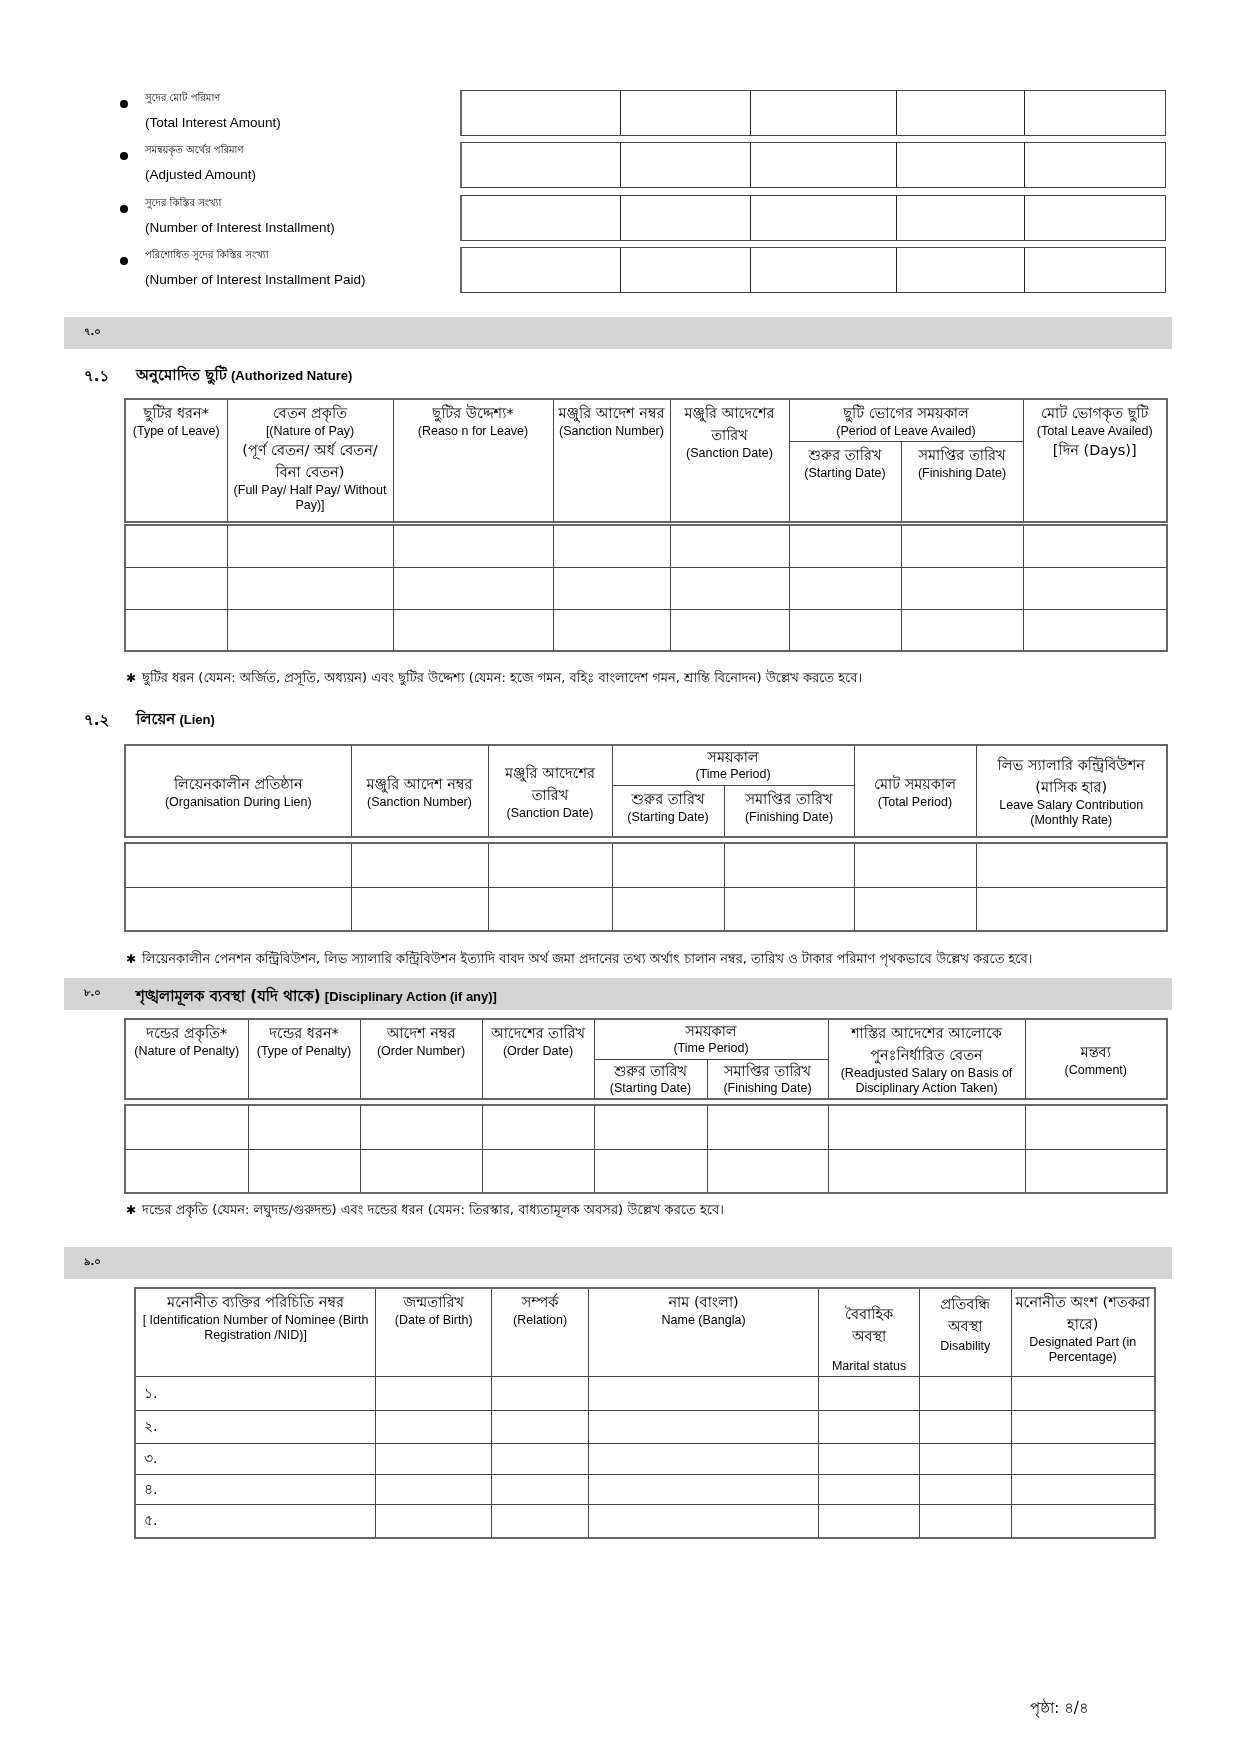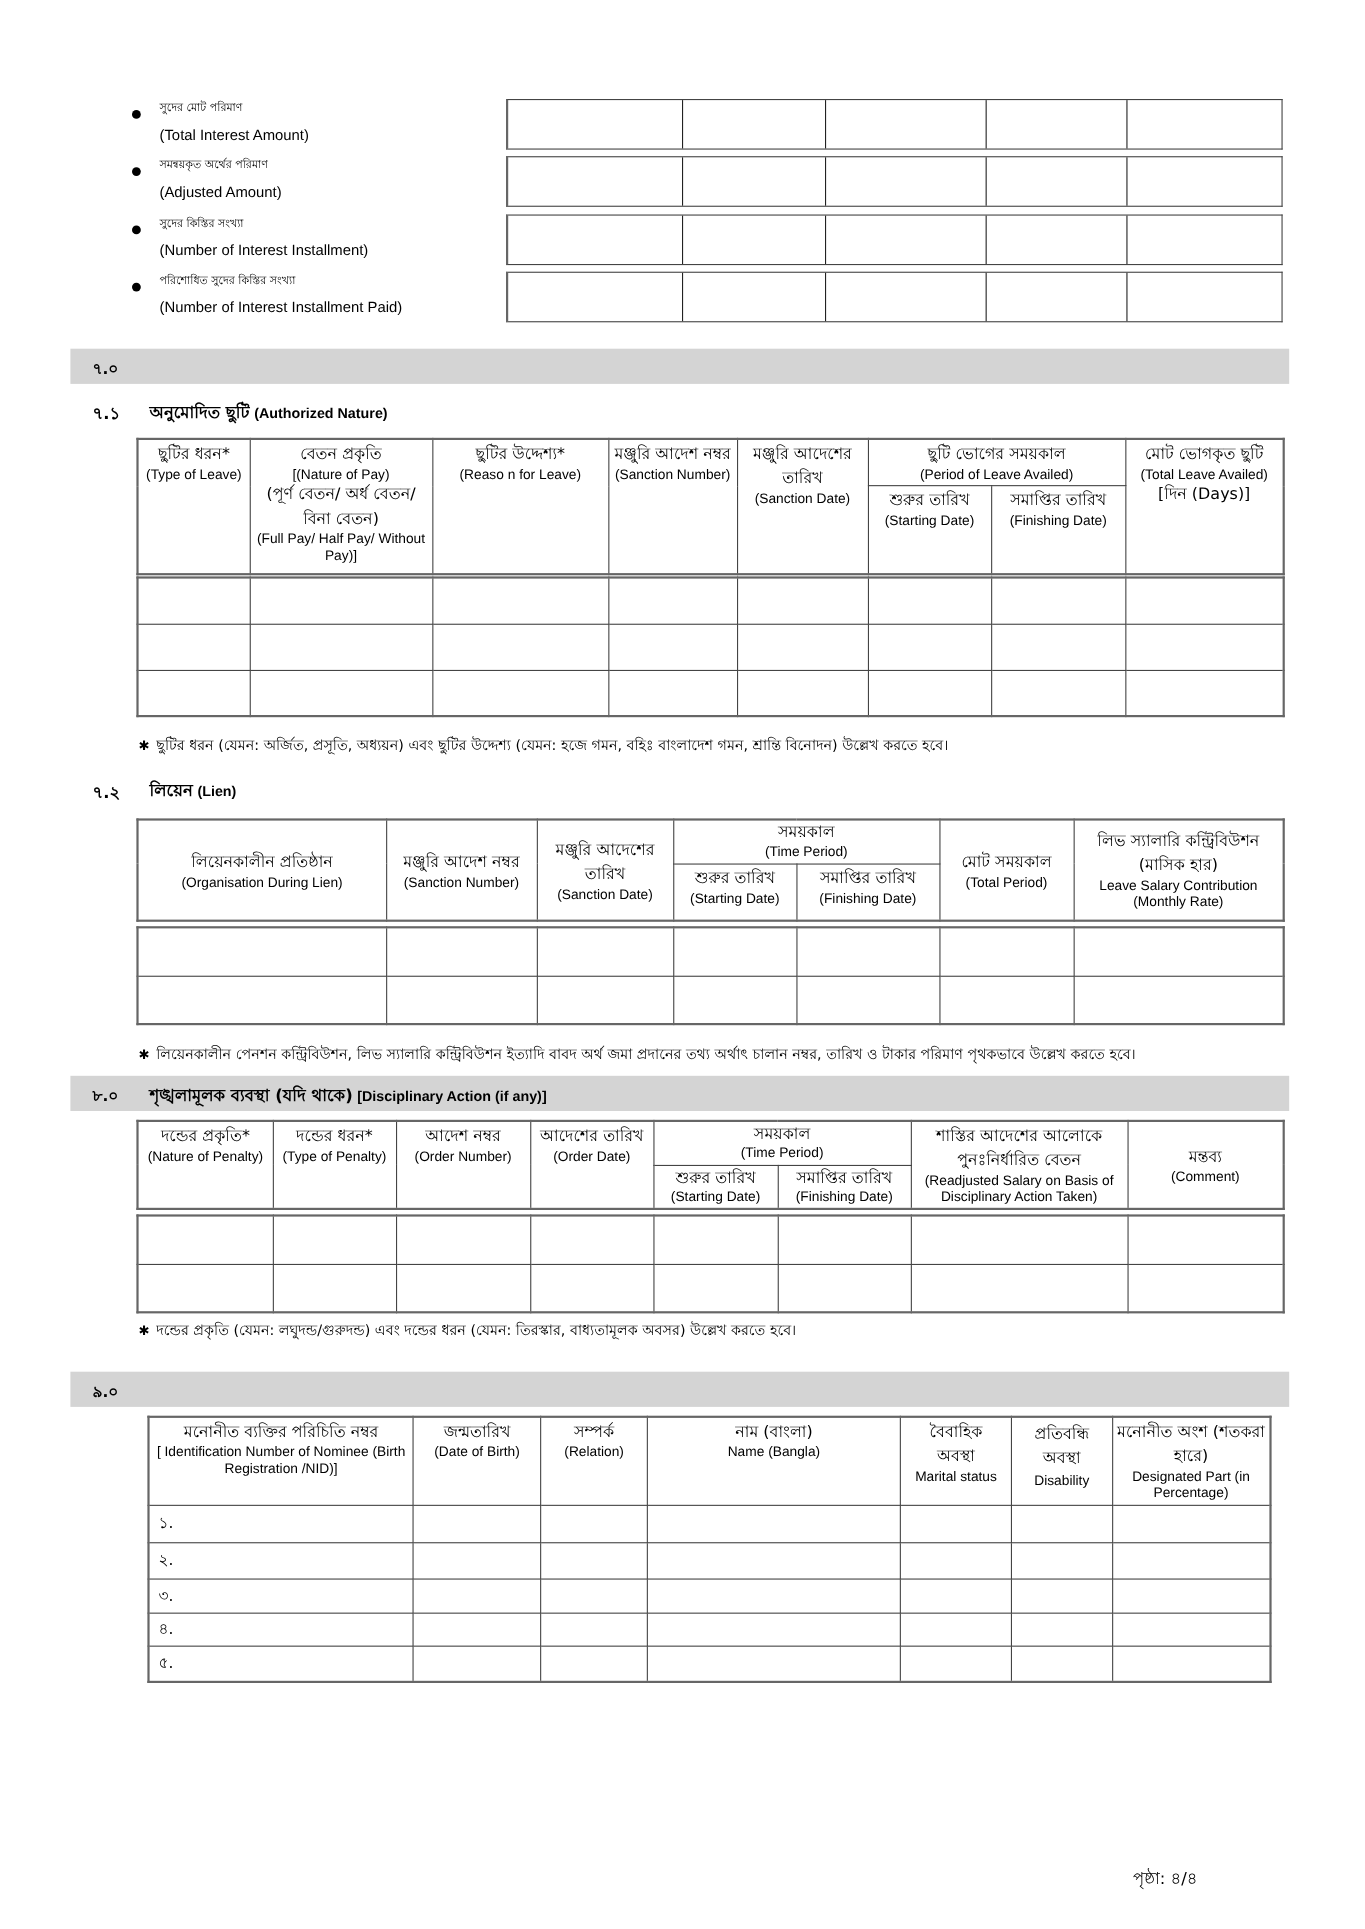--- a/index.html
+++ b/index.html
@@ -14,21 +14,21 @@
   .bullet-bn { position:absolute; left:25px; top:0; font-size:10px; white-space:nowrap; }
   .bullet-en { position:absolute; left:25px; top:25px; font-size:13.5px; white-space:nowrap; }
 
   .grid-row { position:absolute; left:460px; width:706px; height:46px;
               border:1.5px solid #444; border-left:2px solid #666; box-sizing:border-box; display:flex; }
   .grid-row > div { border-right:1px solid #222; height:100%; box-sizing:border-box; }
   .grid-row > div:last-child { border-right:none; }
 
   
   .sec-bar { position:absolute; left:64px; width:1108px; height:32px; background:#d4d4d4; }
-  .sec-num { position:absolute; left:20px; top:7px; font-size:14px; font-weight:bold; }
+  .sec-num { position:absolute; left:20px; top:7px; font-size:10px; font-weight:bold; }
   .sec-title { position:absolute; left:72px; top:6px; font-size:15px; font-weight:bold; white-space:nowrap; }
   .sec-title .en { font-size:13px; }
   .sub-num { position:absolute; font-size:15px; font-weight:bold; }
   .sub-title { position:absolute; font-size:15px; font-weight:bold; white-space:nowrap; }
   .sub-title .en { font-size:13px; }
 
   table.form { position:absolute; border-collapse:collapse; table-layout:fixed; }
   table.form td, table.form th { border:1px solid #444; vertical-align:top; text-align:center; padding:2px 3px; font-weight:normal; }
   table.form th .b { display:block; font-size:14.5px; line-height:22px; }
   table.form th .e { display:block; font-size:12.5px; line-height:15px; }
@@ -419,21 +419,21 @@
         </th>
     <th>
           <span class="b bn">সম্পর্ক</span>
           <span class="e">(Relation)</span>
         </th>
     <th>
           <span class="b bn">নাম (বাংলা)</span>
           <span class="e">Name (Bangla)</span>
         </th>
     <th>
-          <span class="b bn" style="width:60px;margin:0 auto">বৈবাহিক অবস্থা</span>
+          <span class="b bn" style="width:60px;margin:12px auto">বৈবাহিক অবস্থা</span>
           <span class="e">Marital status</span>
         </th>
     <th>
           <span class="b bn" style="width:60px;margin:2px auto">প্রতিবন্ধি অবস্থা</span>
           <span class="e">Disability</span>
         </th>
     <th>
           <span class="b bn">মনোনীত অংশ (শতকরা হারে)</span>
           <span class="e">Designated Part (in Percentage)</span>
         </th>

